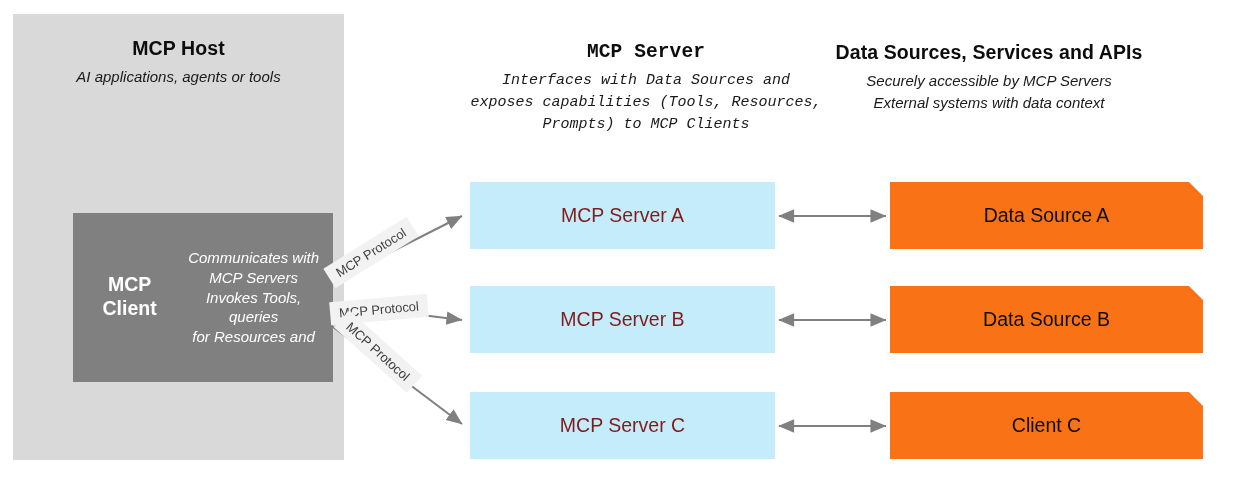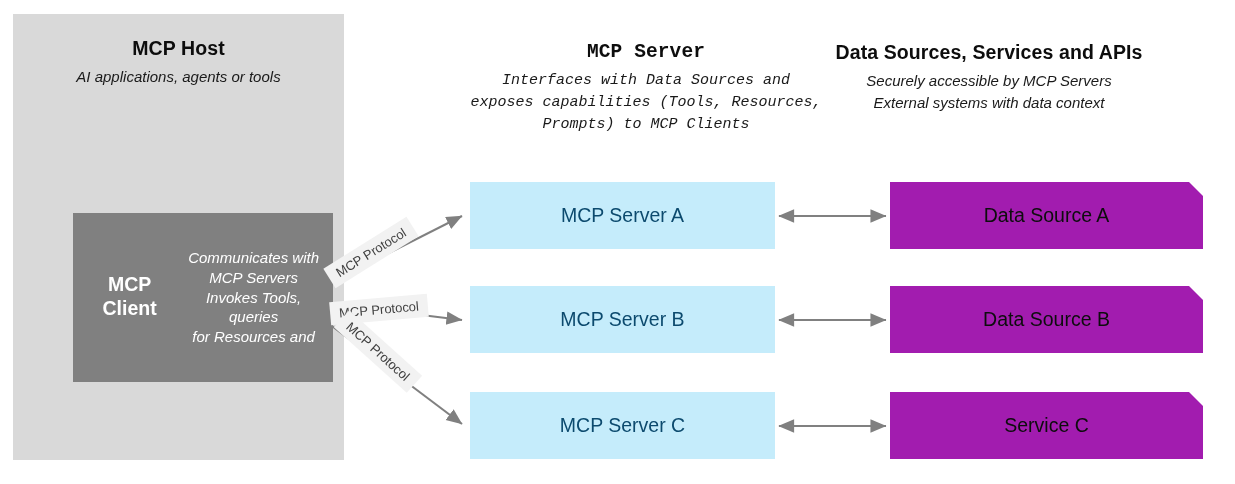--- a/index.html
+++ b/index.html
@@ -89,30 +89,30 @@
     left: 470px;
     width: 305px;
     height: 67px;
     background: #c5ecfb;
     display: flex;
     align-items: center;
     justify-content: center;
   }
   .server-label {
     font-size: 19.5px;
-    color: #0c4a6e;
+    color: #7f1d1d;
     white-space: nowrap;
   }
 
   .data-box {
     position: absolute;
     left: 890px;
     width: 313px;
     height: 67px;
-    background: #a21caf;
+    background: #f97316;
     display: flex;
     align-items: center;
     justify-content: center;
     -webkit-clip-path: polygon(0 0, calc(100% - 14px) 0, 100% 14px, 100% 100%, 0 100%);
     clip-path: polygon(0 0, calc(100% - 14px) 0, 100% 14px, 100% 100%, 0 100%);
   }
   .data-label {
     font-size: 19.5px;
     color: #0d0d0d;
     white-space: nowrap;
@@ -234,17 +234,17 @@
     <div class="data-box">
       <span class="data-label">Data Source B</span>
     </div>
   </div>
 
   <div class="row-c">
     <div class="server-box">
       <span class="server-label">MCP Server C</span>
     </div>
     <div class="data-box">
-      <span class="data-label">Service C</span>
+      <span class="data-label">Client C</span>
     </div>
   </div>
 
 </div>
 
 </body></html>

